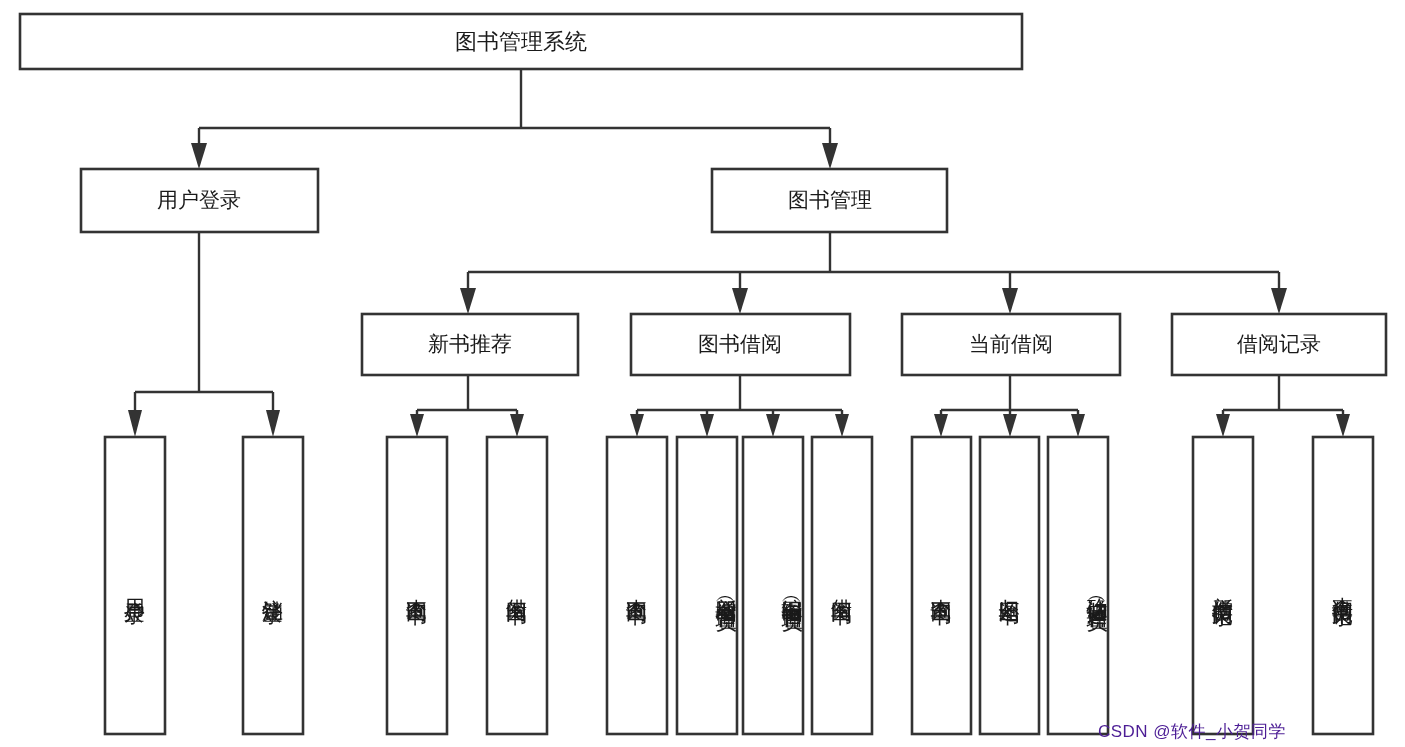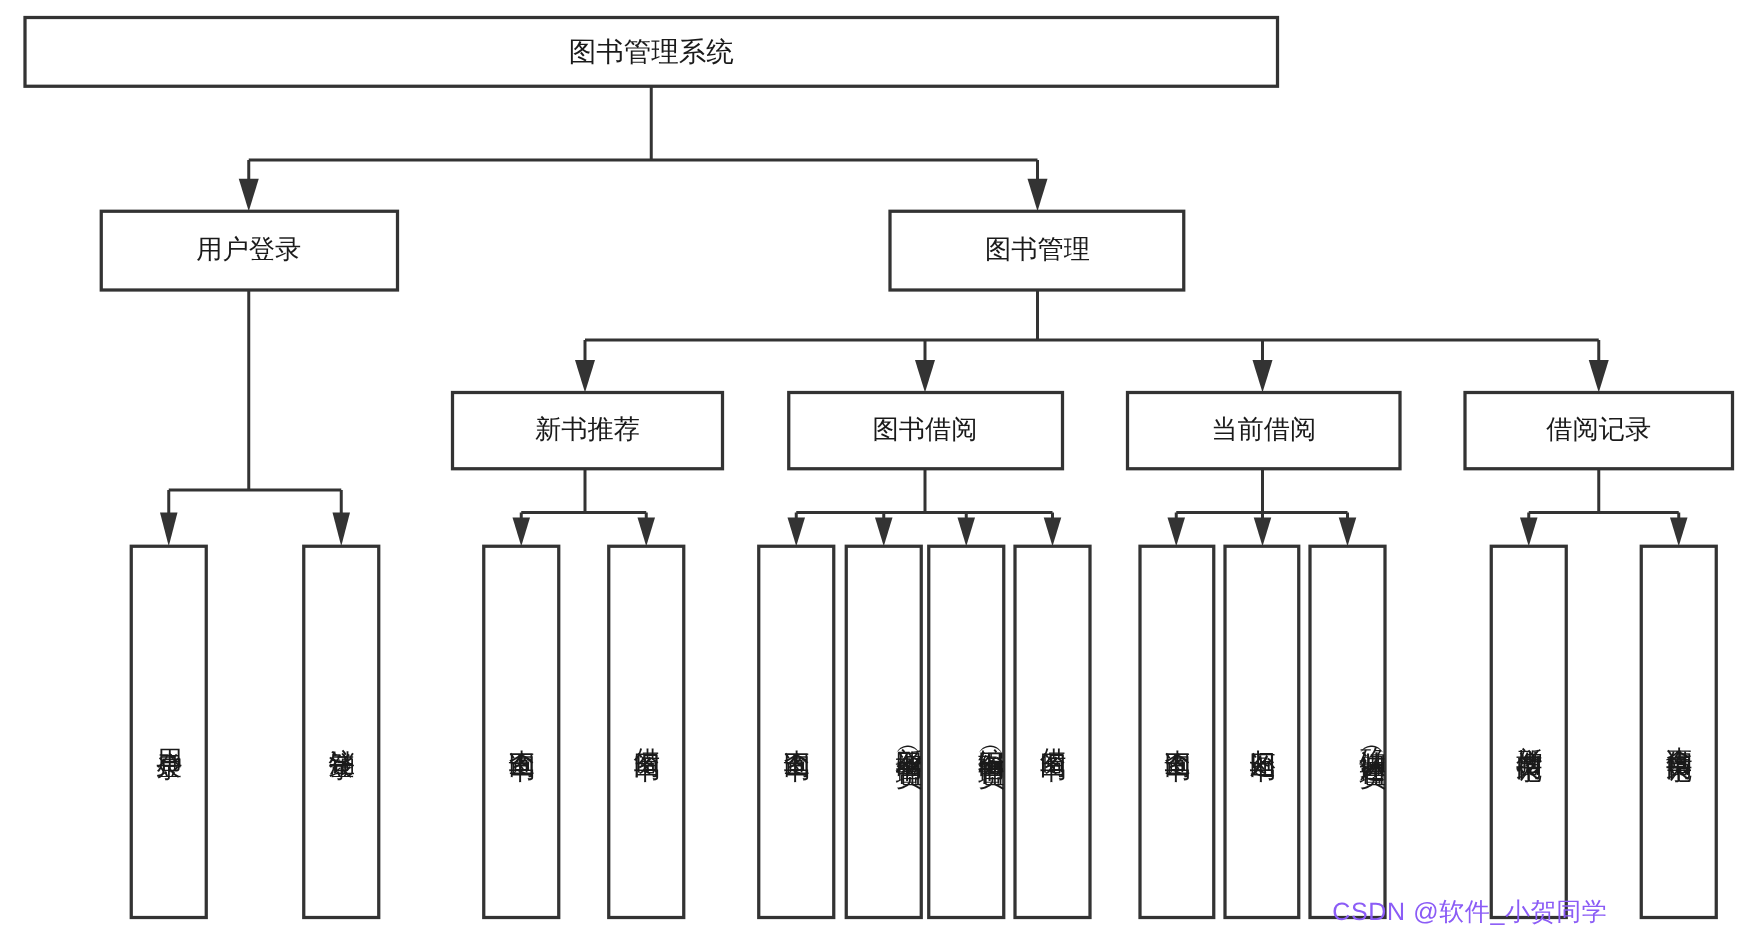--- a/index.html
+++ b/index.html
@@ -70,22 +70,22 @@
     align-items: center;
     justify-content: center;
     white-space: nowrap;
     user-select: none;
   }
   #watermark {
     position: absolute;
     right: 8px;
     bottom: 4px;
     font-family: "Liberation Sans", "DejaVu Sans", sans-serif;
-    font-size: 20px;
-    color: #8b5cf6;
+    font-size: 17px;
+    color: #4c1d95;
     letter-spacing: 0.5px;
     white-space: nowrap;
     pointer-events: none;
   }
 </style>
 </head>
 <body>
 
 <div id="diagram-root">
 

